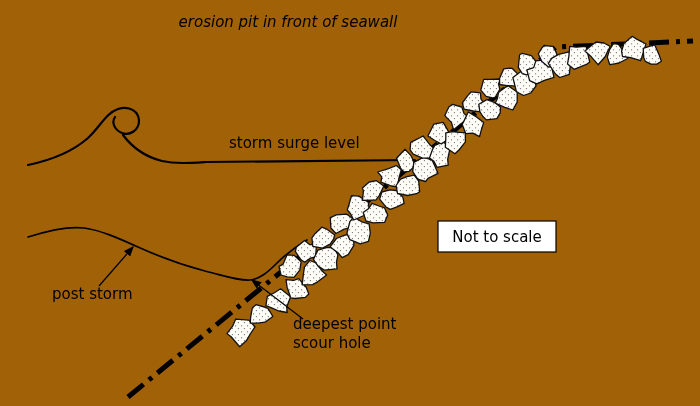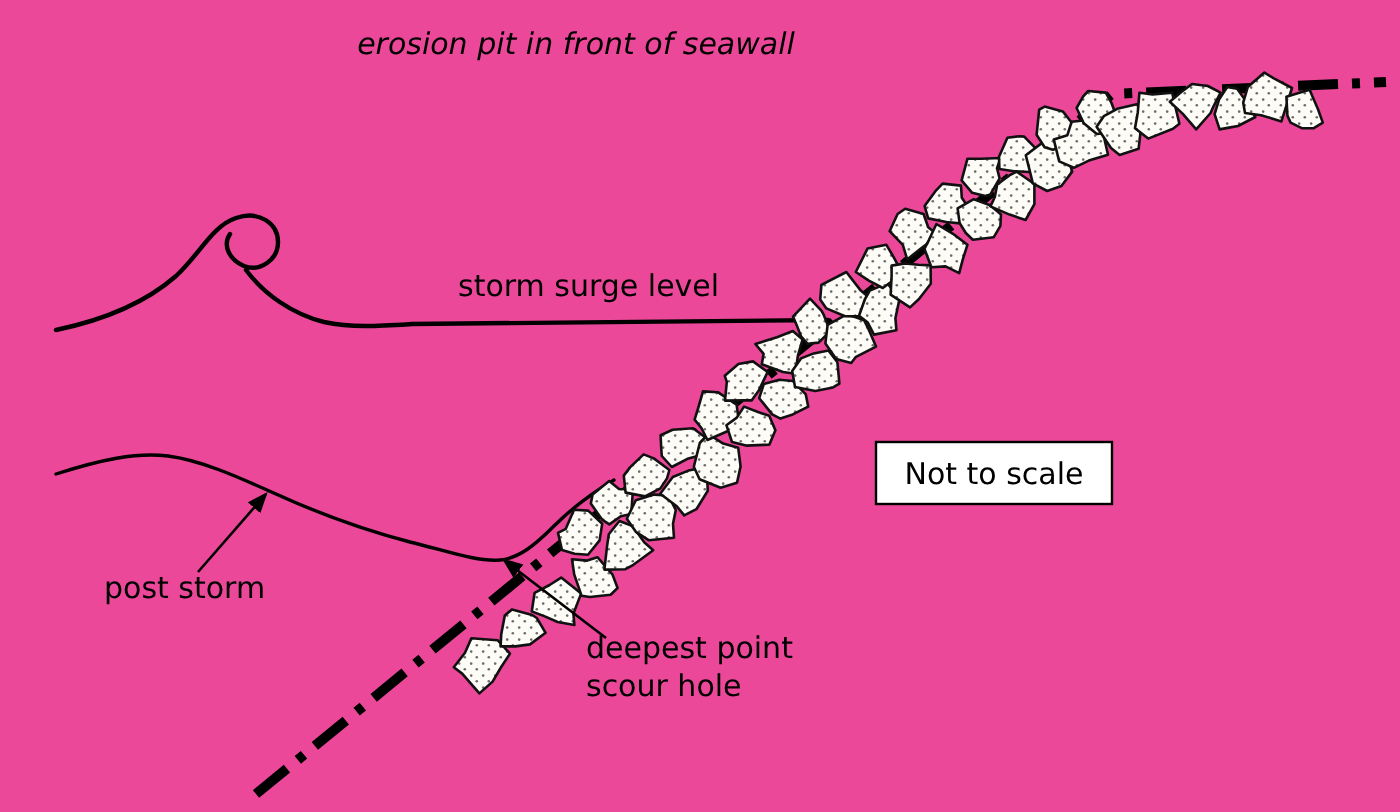--- a/index.html
+++ b/index.html
@@ -1,16 +1,16 @@
 <!DOCTYPE html>
 <html><head>
 <meta charset="utf-8">
 <style>
   html,body{margin:0;padding:0;background:#ffffff;}
-  #stage{position:relative;width:700px;height:406px;background:#ec4899;overflow:hidden;
+  #stage{position:relative;width:700px;height:406px;background:#a16207;overflow:hidden;
          font-family:"DejaVu Sans","Liberation Sans",sans-serif;}
   svg{display:block;}
   .lbl{font-family:"DejaVu Sans","Liberation Sans",sans-serif;font-size:15px;fill:#000;}
   .title{font-style:italic;font-size:15px;font-weight:500;}
   .ink{stroke:#000;fill:none;}
 </style>
 </head>
 <body>
 
 <div id="stage">

